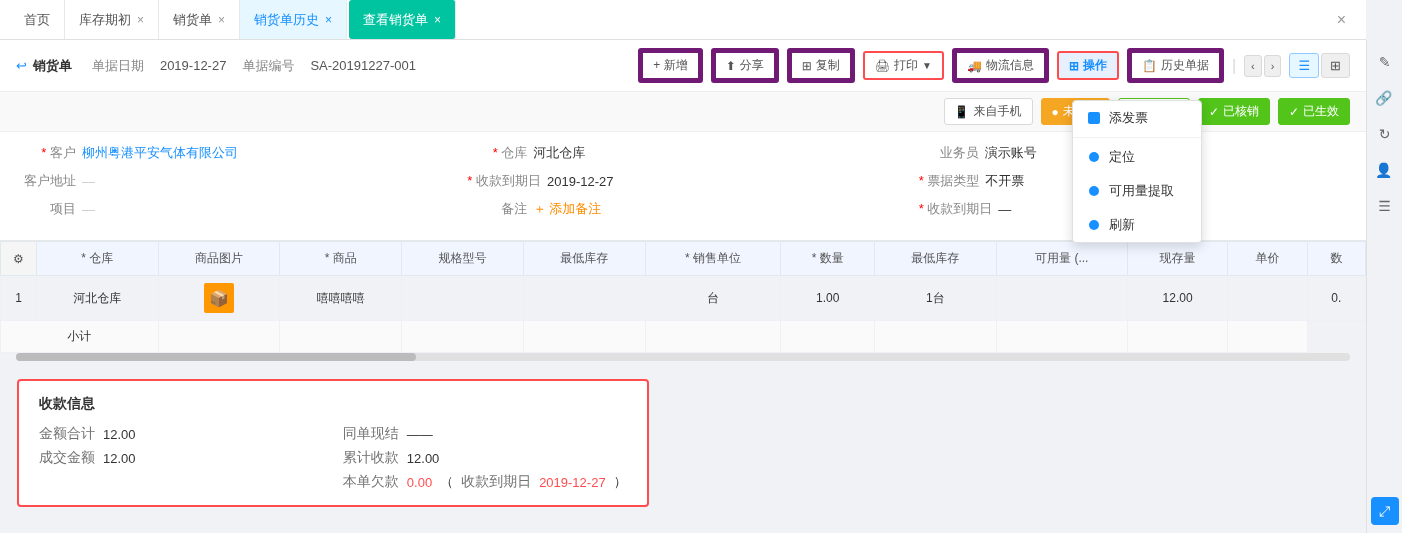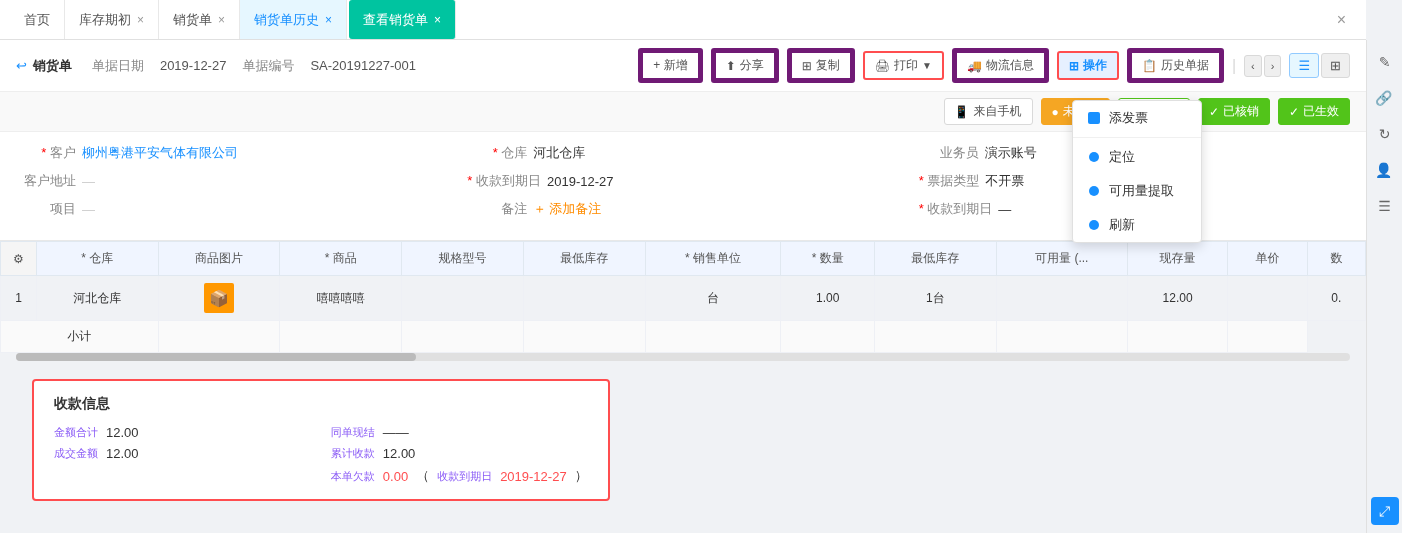--- a/index.html
+++ b/index.html
@@ -88,21 +88,21 @@
 
     
     .payment-section {
       border: 2px solid #ff4d4f; border-radius: 4px;
       padding: 14px 20px; margin: 10px 16px; background: #fff;
       display: inline-block; min-width: 520px;
     }
     .payment-title { font-weight: bold; font-size: 14px; margin-bottom: 12px; }
     .payment-grid { display: grid; grid-template-columns: 1fr 1fr; gap: 6px 20px; }
     .payment-row { display: flex; align-items: center; gap: 8px; }
-    .payment-label { color: #8b5cf6; font-size: 11px; white-space: nowrap; }
+    .payment-label { color: #737373; font-size: 14px; white-space: nowrap; }
     .payment-value { color: #333; font-size: 13px; }
     .payment-value.red { color: #ff4d4f; }
 
     
     .dropdown-menu {
       position: absolute; background: #fff; border: 1px solid #e0e0e0;
       border-radius: 4px; box-shadow: 0 4px 12px rgba(0,0,0,0.15);
       z-index: 100; min-width: 130px;
       top: 100px; right: 200px;
     }
@@ -417,21 +417,21 @@
           <td></td>
         </tr>
       </tbody>
     </table>
   </div>
 
   <div class="table-scroll-bar">
     <div class="table-scroll-thumb"></div>
   </div>
 
-  <div style="padding: 4px 16px;">
+  <div style="padding: 4px 1px;">
     <div class="payment-section">
       <div class="payment-title">收款信息</div>
       <div class="payment-grid">
         <div class="payment-row">
           <span class="payment-label">金额合计</span>
           <span class="payment-value">12.00</span>
         </div>
         <div class="payment-row">
           <span class="payment-label">同单现结</span>
           <span class="payment-value">——</span>

